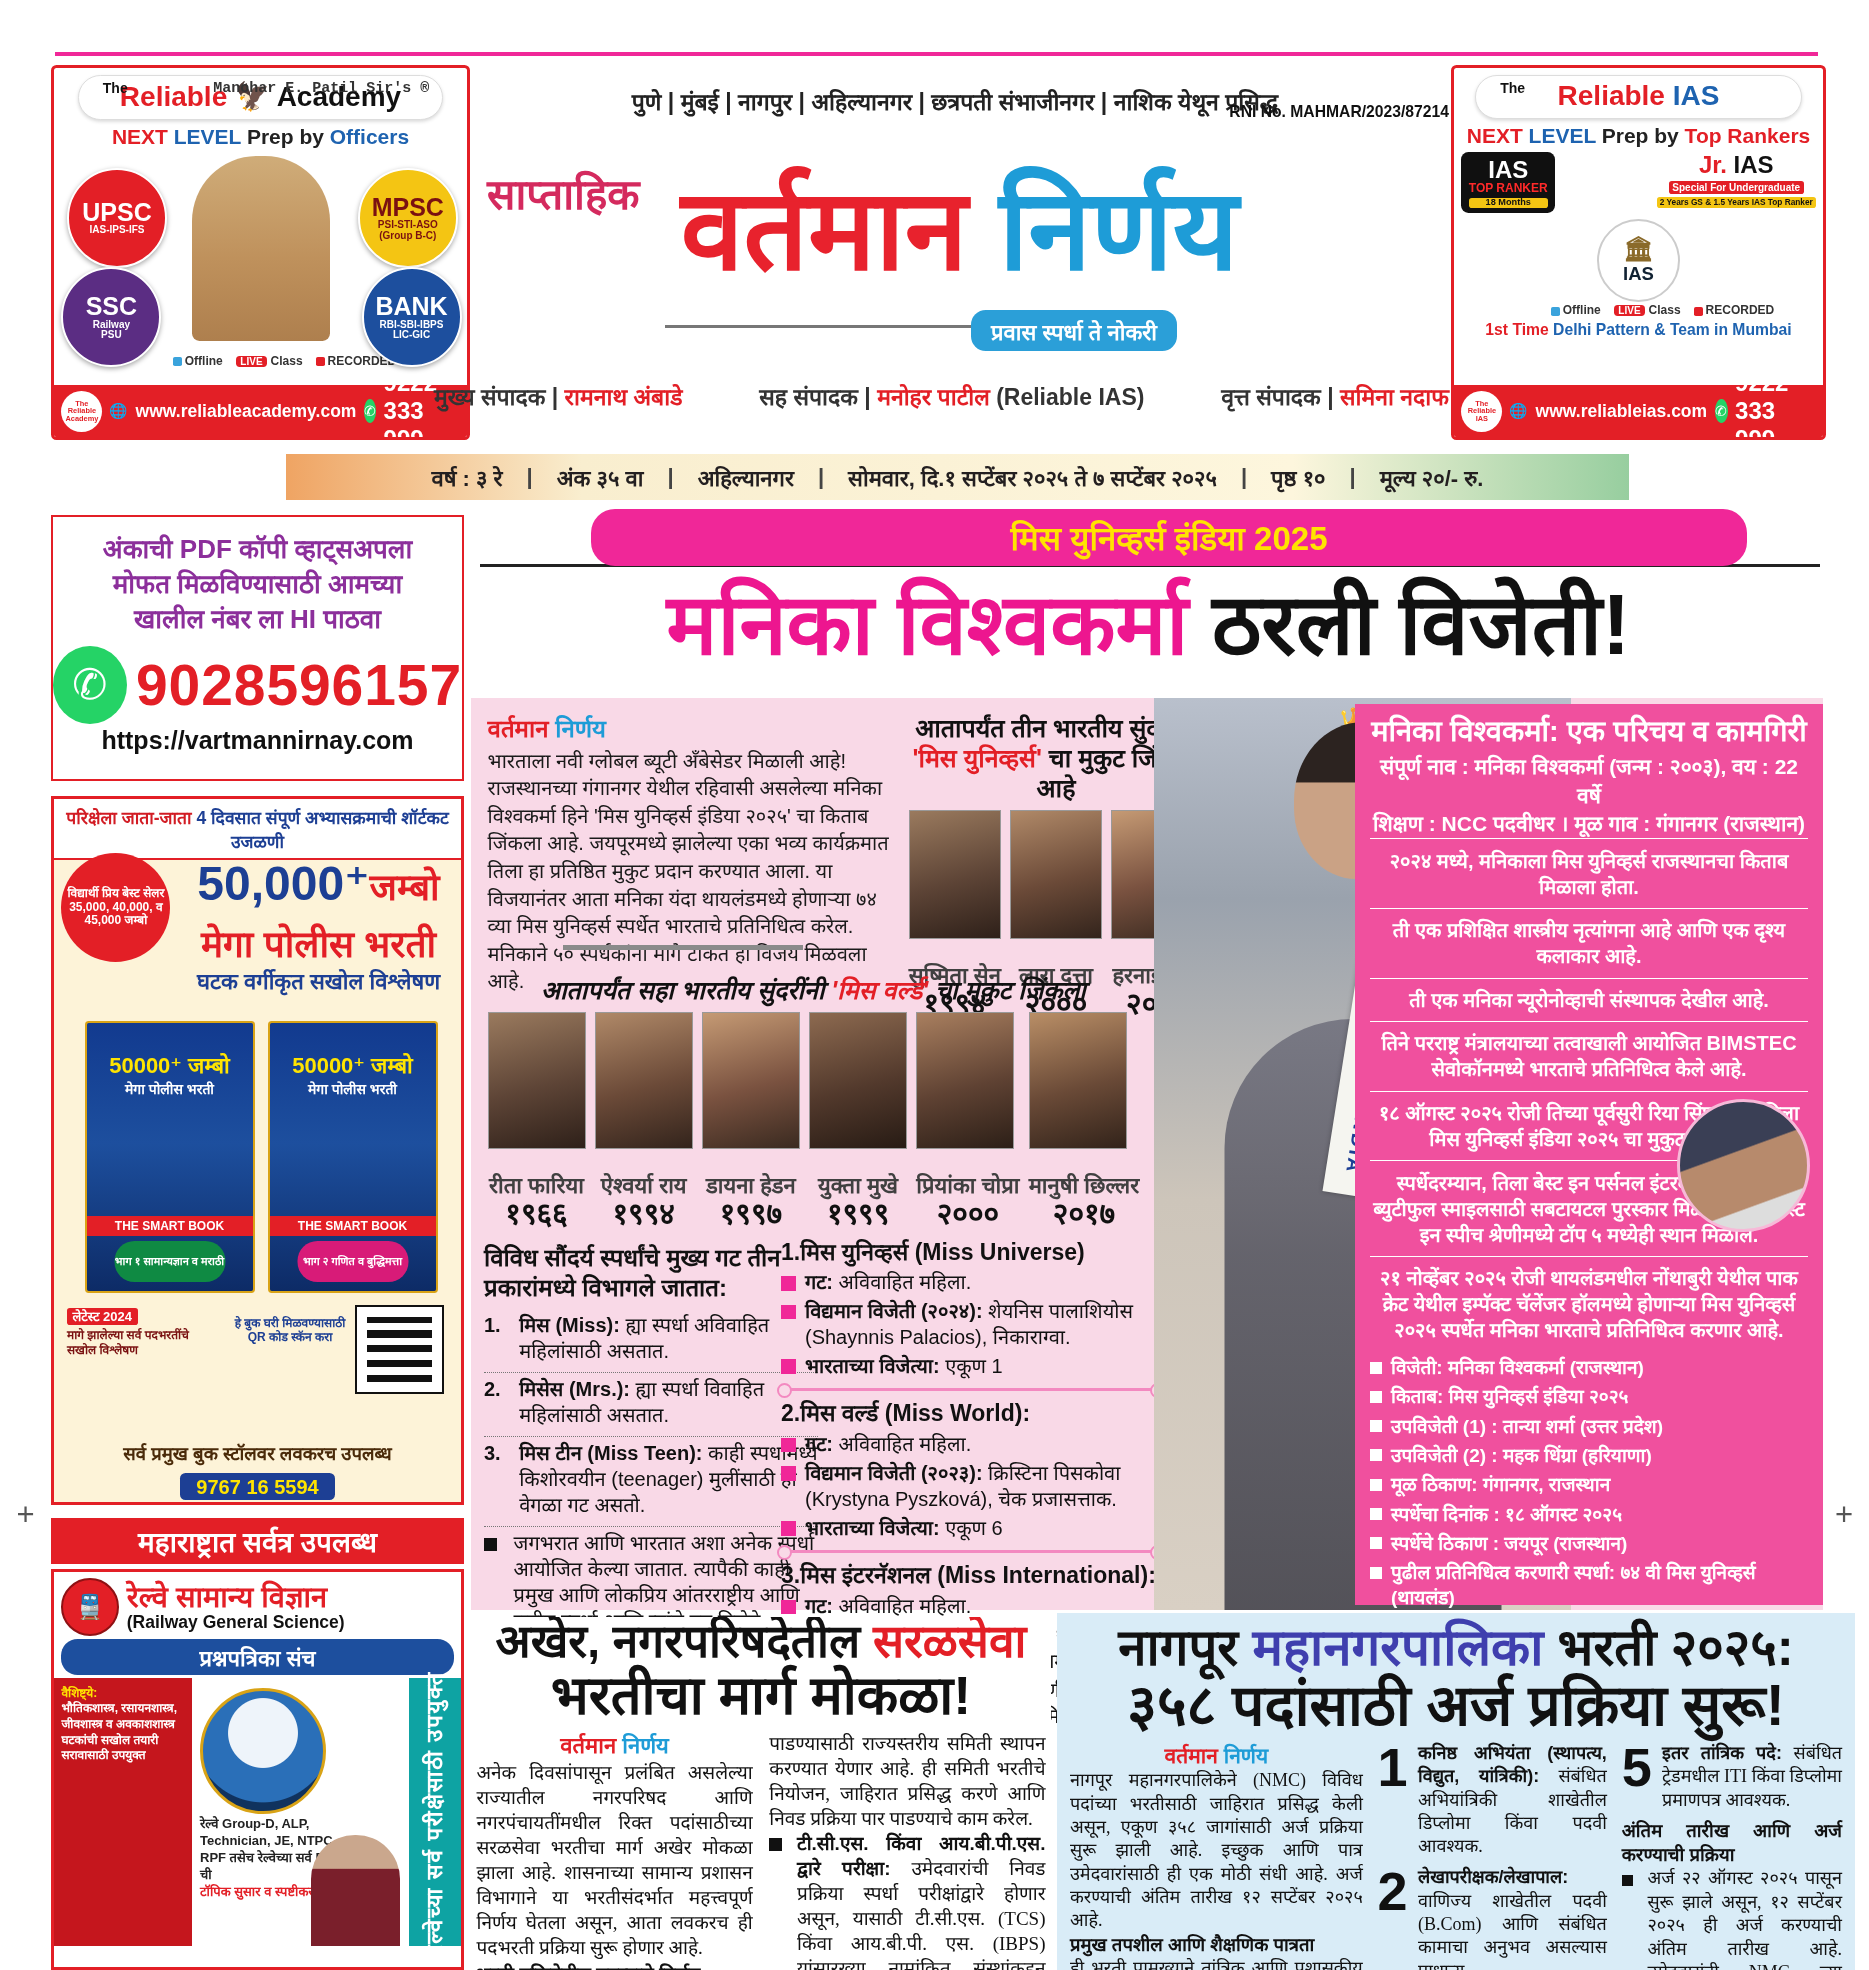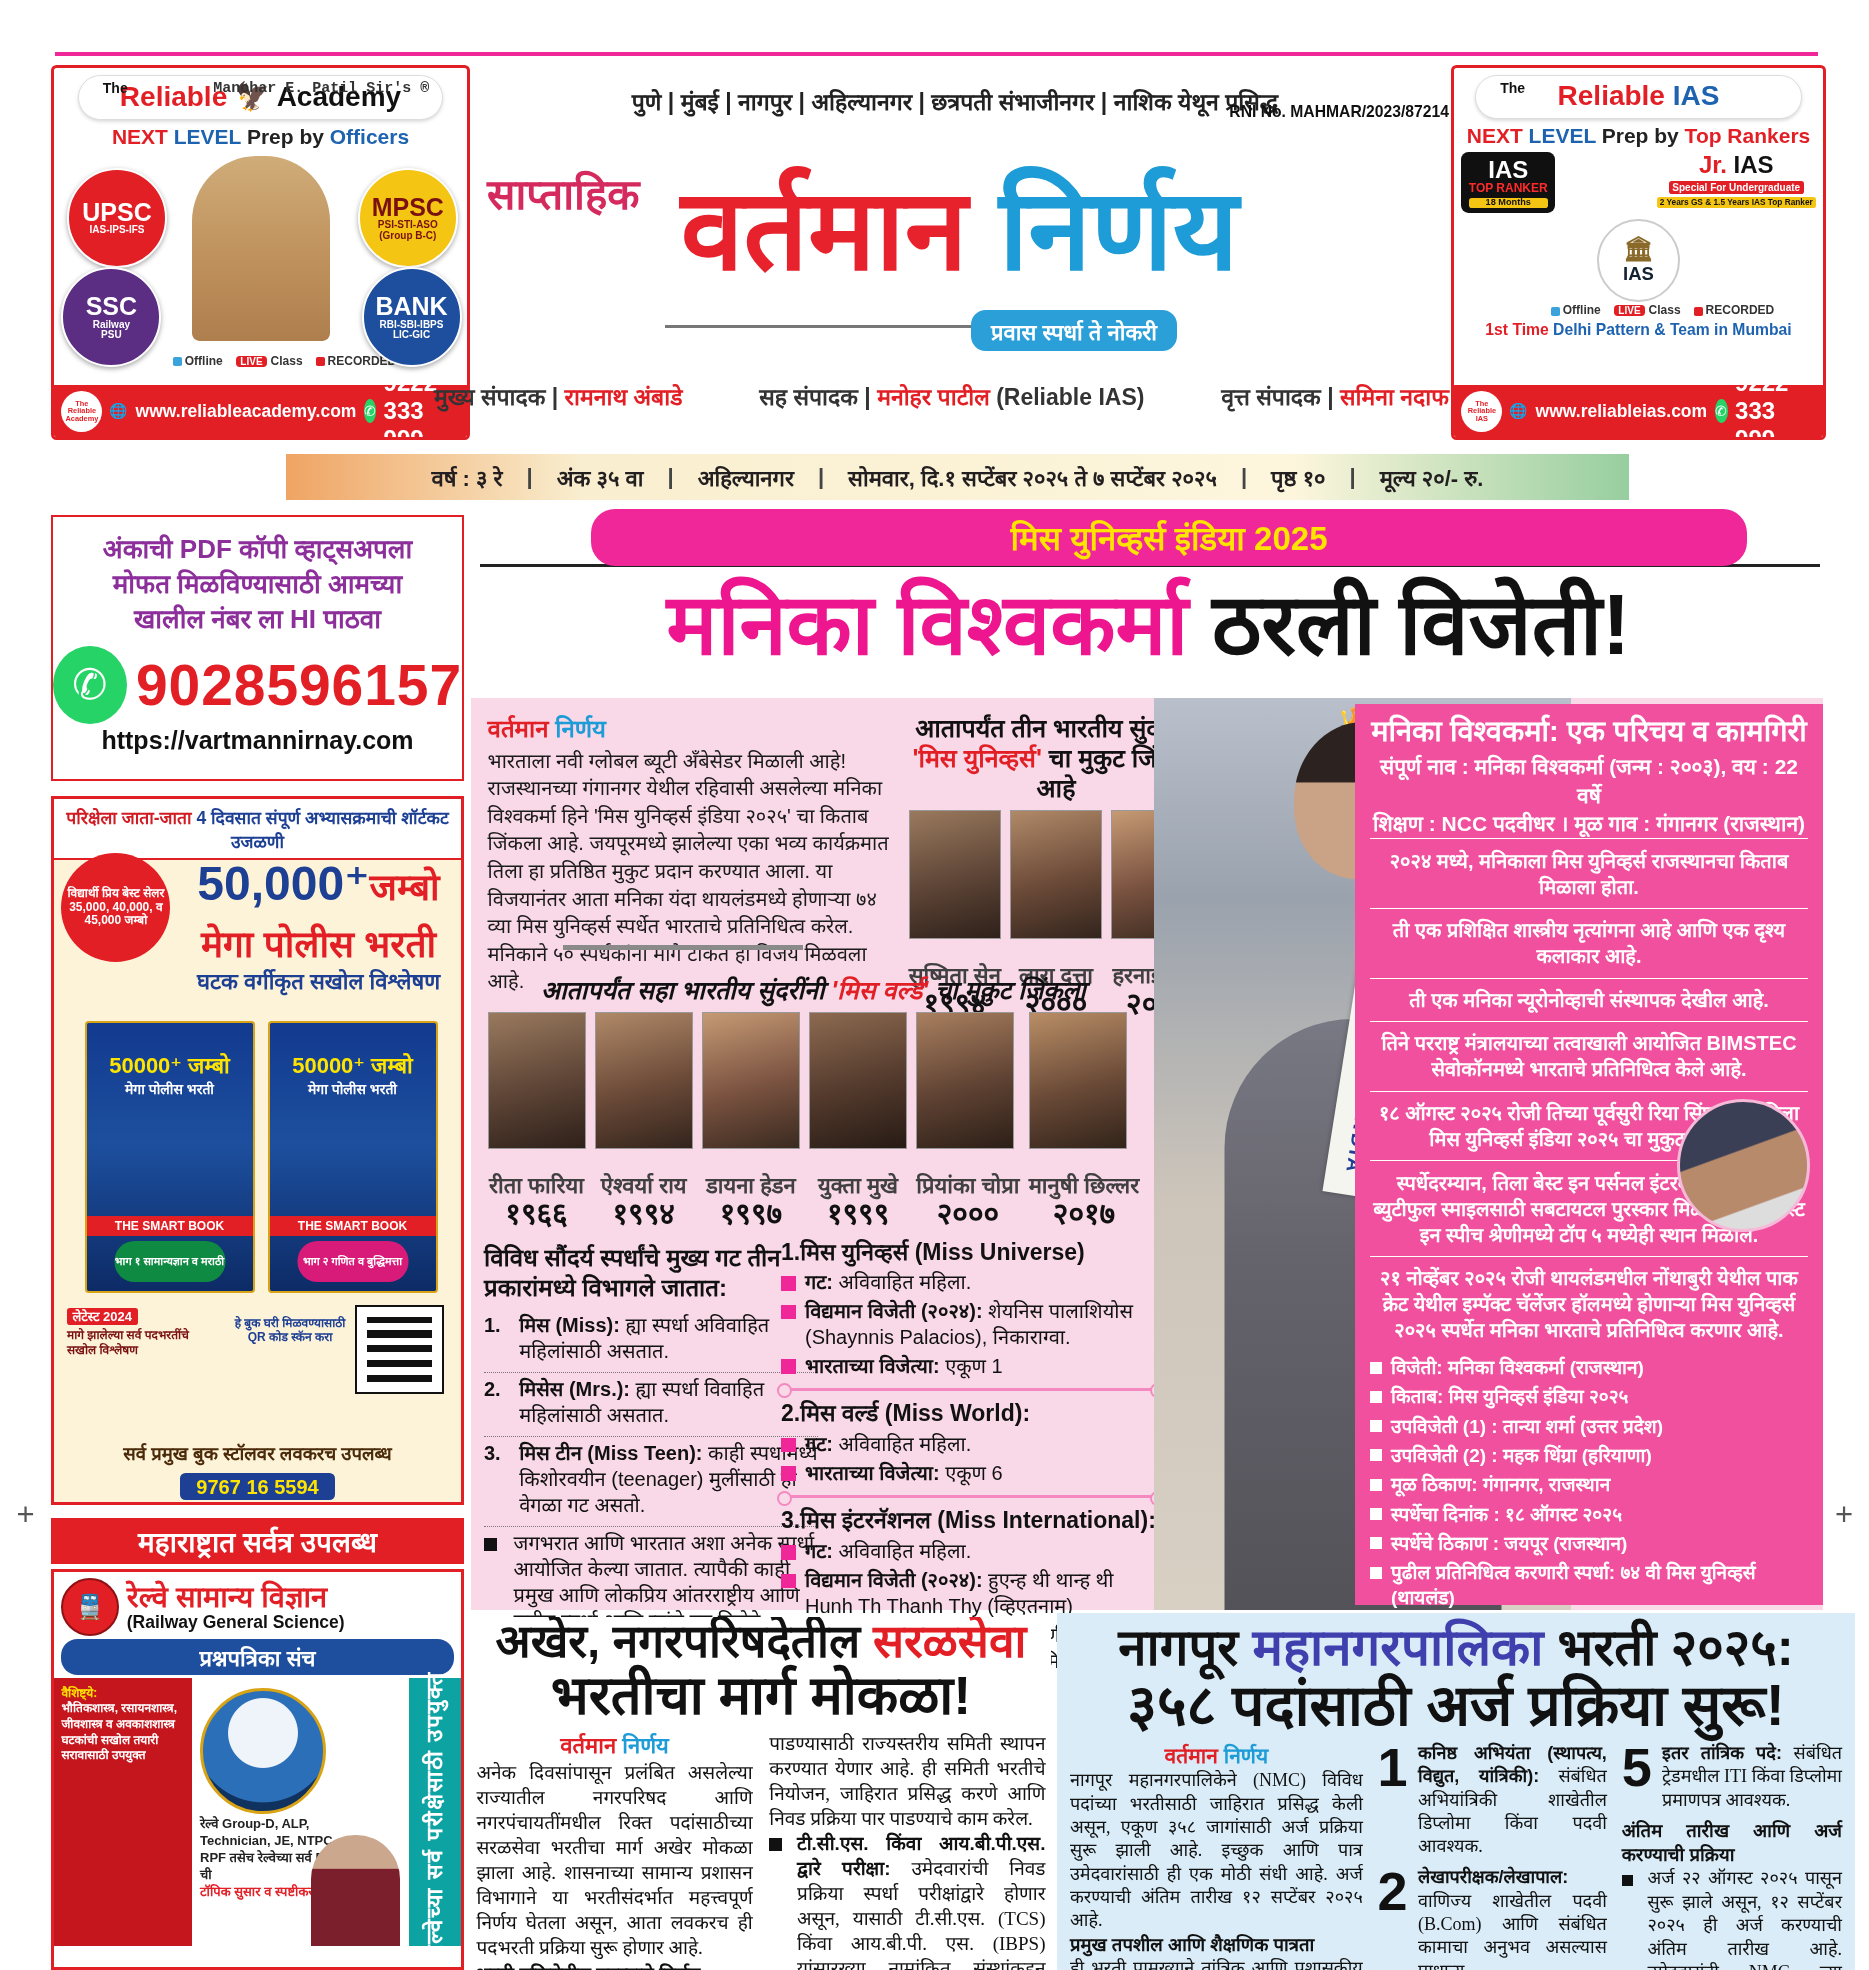--- a/index.html
+++ b/index.html
@@ -549,20 +549,24 @@
           <span><span class="lb">भारताच्या विजेत्या:</span><span> एकूण 1</span></span>
         </div>
       <div class="connector"></div>
       <div class="pg-title">2.मिस वर्ल्ड (Miss World):</div>
       <div class="pg-row">
           <span class="pg-sq"></span>
           <span><span class="lb">गट:</span><span> अविवाहित महिला.</span></span>
         </div>
       <div class="pg-row">
           <span class="pg-sq"></span>
+          <span><span class="lb">विद्यमान विजेती (२०२३):</span><span> क्रिस्टिना पिसकोवा (Krystyna Pyszková), चेक प्रजासत्ताक.</span></span>
+        </div>
+      <div class="pg-row">
+          <span class="pg-sq"></span>
           <span><span class="lb">भारताच्या विजेत्या:</span><span> एकूण 6</span></span>
         </div>
       <div class="connector"></div>
       <div class="pg-title">3.मिस इंटरनॅशनल (Miss International):</div>
       <div class="pg-row">
           <span class="pg-sq"></span>
           <span><span class="lb">गट:</span><span> अविवाहित महिला.</span></span>
         </div>
       <div class="pg-row">
           <span class="pg-sq"></span>

